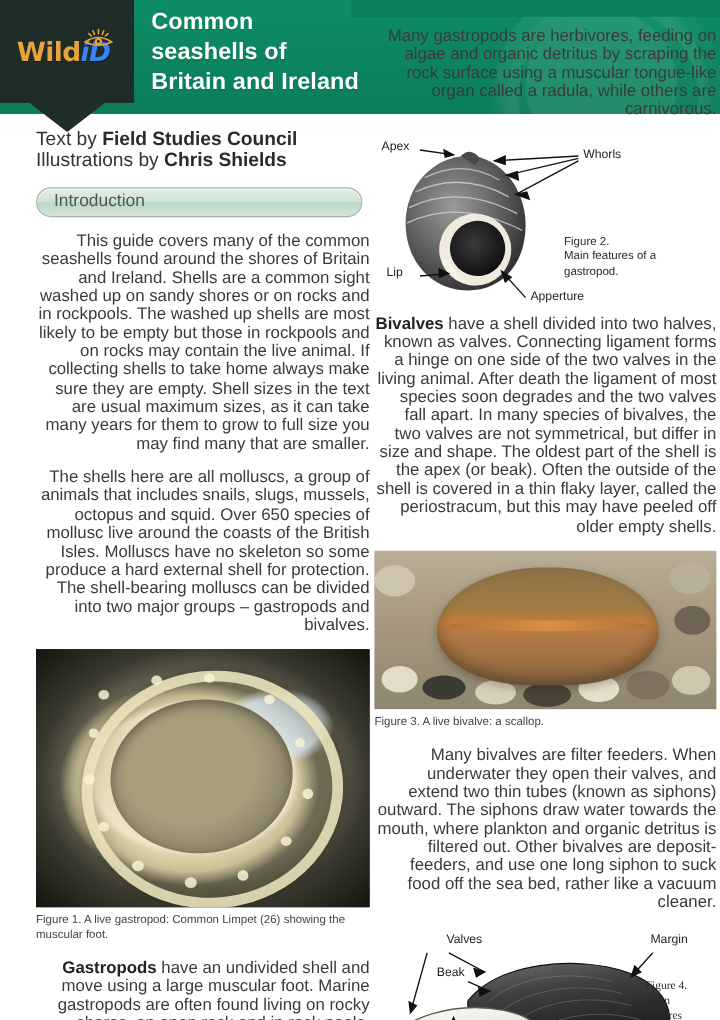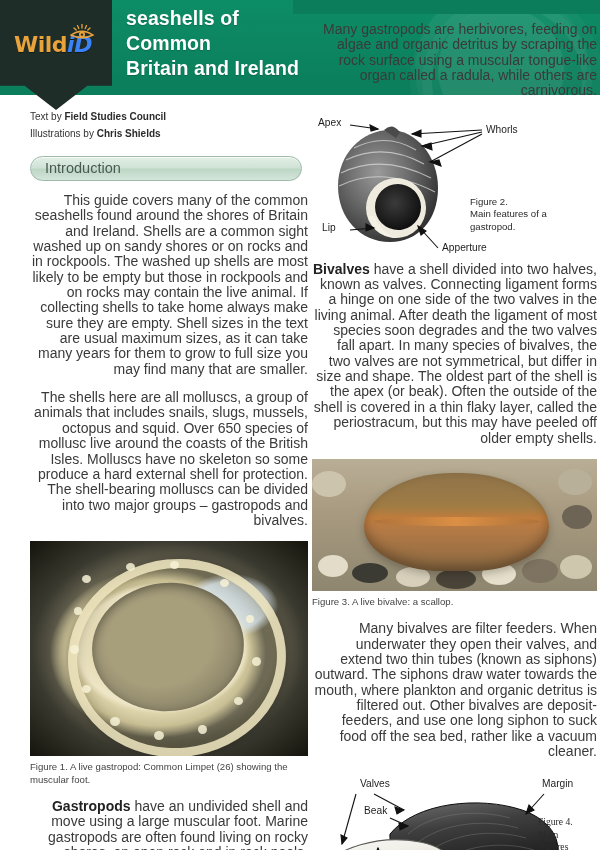--- a/index.html
+++ b/index.html
@@ -58,21 +58,21 @@
     position:absolute;left:126px;top:6px;width:300px;
     color:#ffffff;font-weight:bold;font-size:19.5px;line-height:25px;
     letter-spacing:0.1px;
     text-shadow:0 1px 1px rgba(0,0,0,0.18);
   }
 
   
   .col-left{position:absolute;left:30px;top:108px;width:278px;}
   .col-right{position:absolute;left:312px;top:22px;width:285px;}
 
-  .byline{font-size:10px;line-height:17px;color:#333;margin:0 0 14px 0;}
+  .byline{font-size:16px;line-height:17px;color:#333;margin:0 0 14px 0;}
   .byline b{font-weight:bold;color:#2b2b2b;}
 
   .section-pill{
     width:272px;height:25px;box-sizing:border-box;
     border-radius:13px;
     border:1px solid #9fb9a9;
     background:linear-gradient(180deg,#e2efe6 0%,#cfe2d5 48%,#bcd6c4 52%,#d4e5da 100%);
     color:#4a5a52;font-size:14.5px;line-height:23px;
     padding-left:14px;
     margin-bottom:12px;
@@ -168,22 +168,22 @@
           <path d="M3 11 Q14 3.5 25 11 Q14 16.5 3 11 Z" fill="none" stroke="#e8a33d" stroke-width="1.4"></path>
           <circle cx="14" cy="10.6" r="3" fill="#e8a33d"></circle>
           <circle cx="14" cy="10.6" r="1.2" fill="#1f2d28"></circle>
         </svg>
       </div>
       <div class="logo-text"><span>Wild</span><span class="idpart">iD</span></div>
     </div>
   </div>
 
   <div class="header-title">
+    <div>Common</div>
     <div>seashells of</div>
-    <div>Common</div>
     <div>Britain and Ireland</div>
   </div>
 
   <div class="col-left">
 
     <div class="byline">
       <div><span>Text by </span><b>Field Studies Council</b></div>
       <div><span>Illustrations by </span><b>Chris Shields</b></div>
     </div>
 
@@ -345,21 +345,21 @@
           <polygon points="214,42 217,33 222,38"></polygon>
 
           <line x1="66" y1="140" x2="66" y2="76"></line>
           <polygon points="66,76 62,85 70,85"></polygon>
 
           <line x1="198" y1="122" x2="198" y2="98"></line>
           <polygon points="198,98 194,107 202,107"></polygon>
         </g>
       </svg>
 
-      <div class="dlabel" style="left:48px;top:6px;">Valves</div>
+      <div class="dlabel" style="left:60px;top:6px;">Valves</div>
       <div class="dlabel" style="left:52px;top:33px;">Beak</div>
       <div class="dlabel" style="left:230px;top:6px;">Margin</div>
       <div class="dlabel" style="left:26px;top:140px;">Remains of hinge</div>
       <div style="position:absolute;left:156px;top:122px;">
         <div class="dlabel" style="position:static;">Periostracum – a thin</div>
         <div class="dlabel" style="position:static;padding-left:16px;">layer covering the shell</div>
         <div class="dlabel" style="position:static;">which may flake away</div>
       </div>
       <div class="dcaption-narrow" style="left:226px;top:44px;font-family:Liberation Serif, serif;">
         <div>Figure 4.</div>

